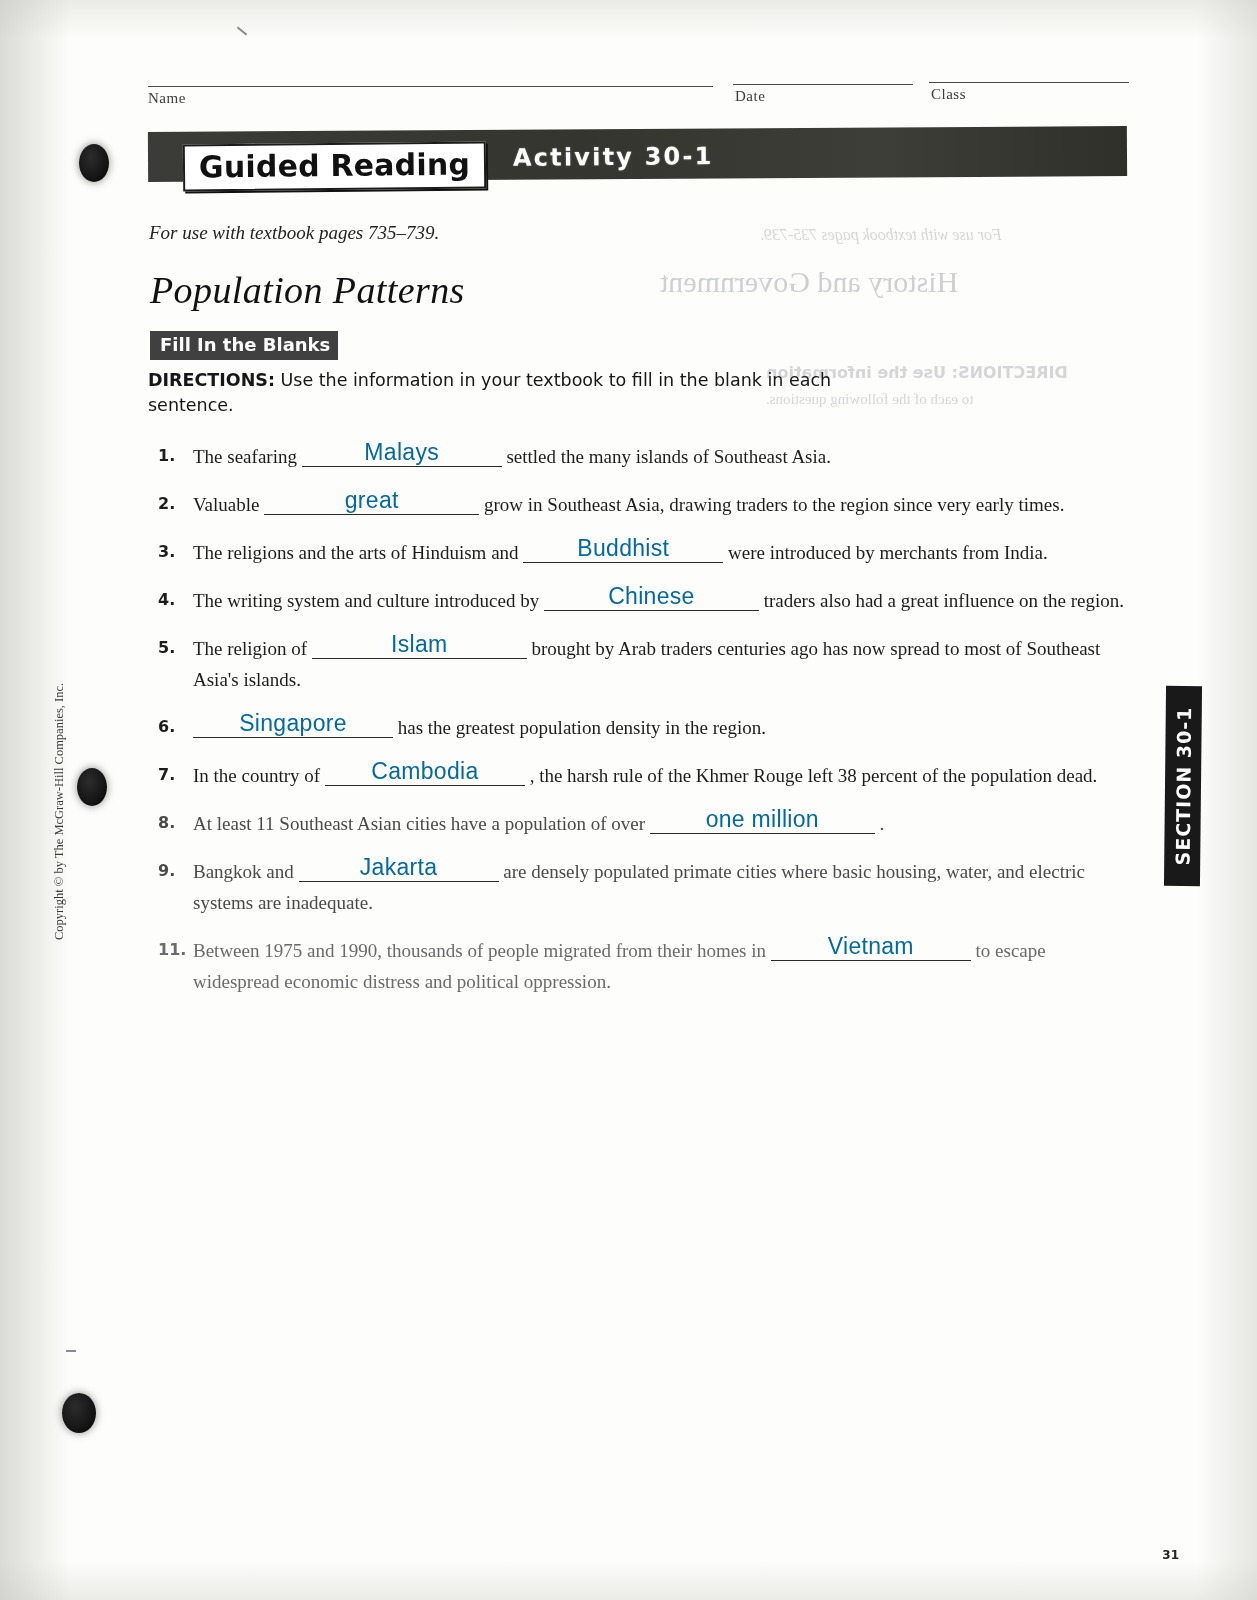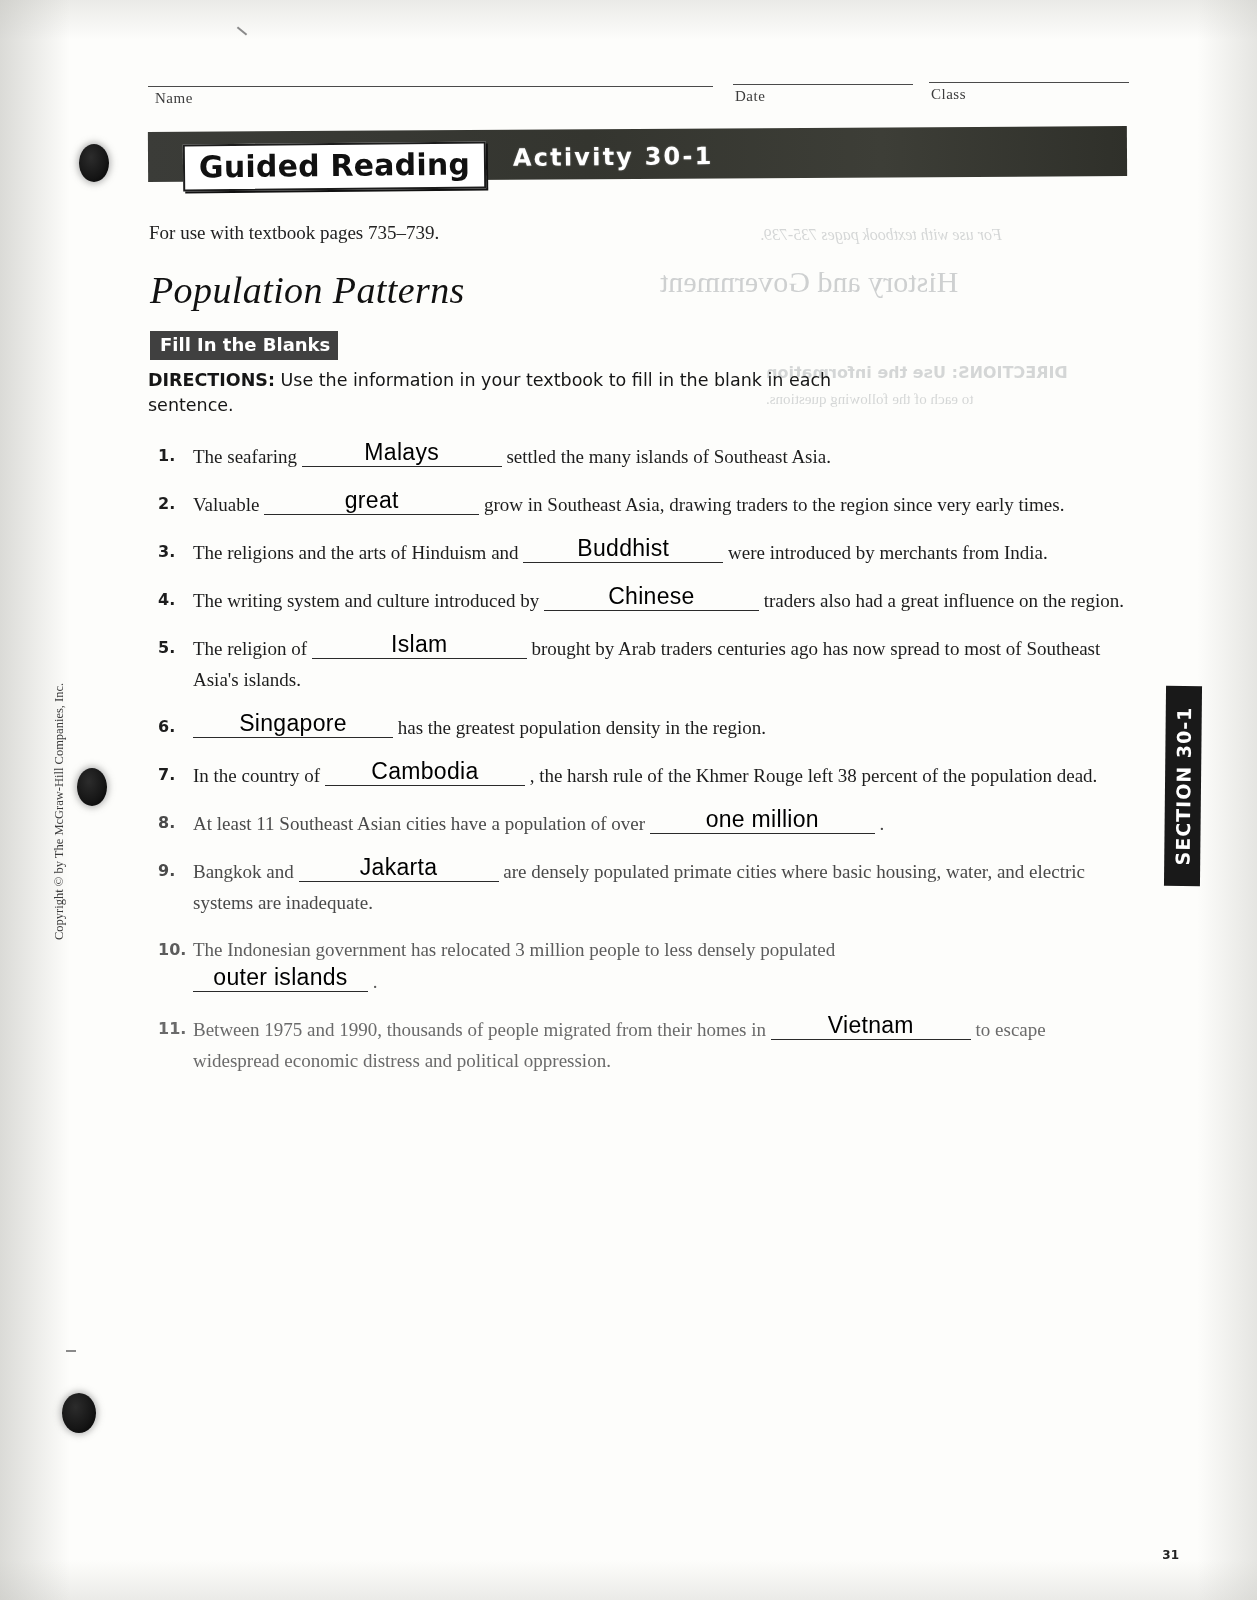--- a/index.html
+++ b/index.html
@@ -56,21 +56,21 @@
   #rule-date  { left: 733px; top: 84px;  width: 180px; }
   #rule-class { left: 929px; top: 82px;  width: 200px; }
 
   .hdr-label {
     position: absolute;
     font-size: 15px;
     font-family: "Liberation Serif", serif;
     color: #3c3c3c;
     letter-spacing: .5px;
   }
-  #lbl-name  { left: 155px; top: 90px; }
+  #lbl-name  { left: 148px; top: 90px; }
   #lbl-date  { left: 735px; top: 88px; }
   #lbl-class { left: 931px; top: 86px; }
 
   
   #banner {
     position: absolute;
     left: 148px; top: 129px;
     width: 979px; height: 50px;
     background: linear-gradient(90deg,#3b3c38 0%,#34352f 45%,#3d3e37 75%,#2f302a 100%);
     transform: rotate(-0.35deg);
@@ -143,20 +143,21 @@
     left: 766px; top: 391px;
     font-size: 15px;
     transform: scaleX(-1);
   }
 
   
   #subtitle {
     position: absolute;
     left: 149px; top: 222px;
     font-size: 19px;
+    font-style: italic;
     font-family: "Liberation Serif", serif;
     color: #232323;
   }
   #title {
     position: absolute;
     left: 150px; top: 268px;
     font-size: 38px;
     font-style: italic;
     font-family: "Liberation Serif", serif;
     color: #111;
@@ -212,21 +213,21 @@
     display: inline-block;
     position: relative;
     border-bottom: 1.5px solid #2a2a2a;
     text-align: center;
     vertical-align: baseline;
     height: 26px;
   }
   .blank .ans {
     font-family: "Liberation Sans", sans-serif;
     font-size: 23px;
-    color: #000000;
+    color: #0369a1;
     position: relative;
     top: -3px;
     letter-spacing: .3px;
   }
   .blank.w-sm { width: 175px; }
   .blank.w-md { width: 200px; }
   .blank.w-lg { width: 215px; }
   .blank.w-xl { width: 225px; }
 
   
@@ -398,28 +399,20 @@
 
     <div class="q fade1">
       <span class="num">9.</span>
       <span class="body">
         <span>Bangkok and</span>
         <span class="blank w-md"><span class="ans">Jakarta</span></span>
         <span>are densely populated primate cities where basic housing, water, and electric systems are inadequate.</span>
       </span>
     </div>
 
-    <div class="q fade2">
-      <span class="num">10.</span>
-      <span class="body">
-        <span>The Indonesian government has relocated 3 million people to less densely populated</span><br>
-        <span class="blank w-sm"><span class="ans">outer islands</span></span>
-        <span>.</span>
-      </span>
-    </div>
 
     <div class="q fade3">
       <span class="num">11.</span>
       <span class="body">
         <span>Between 1975 and 1990, thousands of people migrated from their homes in</span>
         <span class="blank w-md"><span class="ans">Vietnam</span></span>
         <span>to escape widespread economic distress and political oppression.</span>
       </span>
     </div>
 

